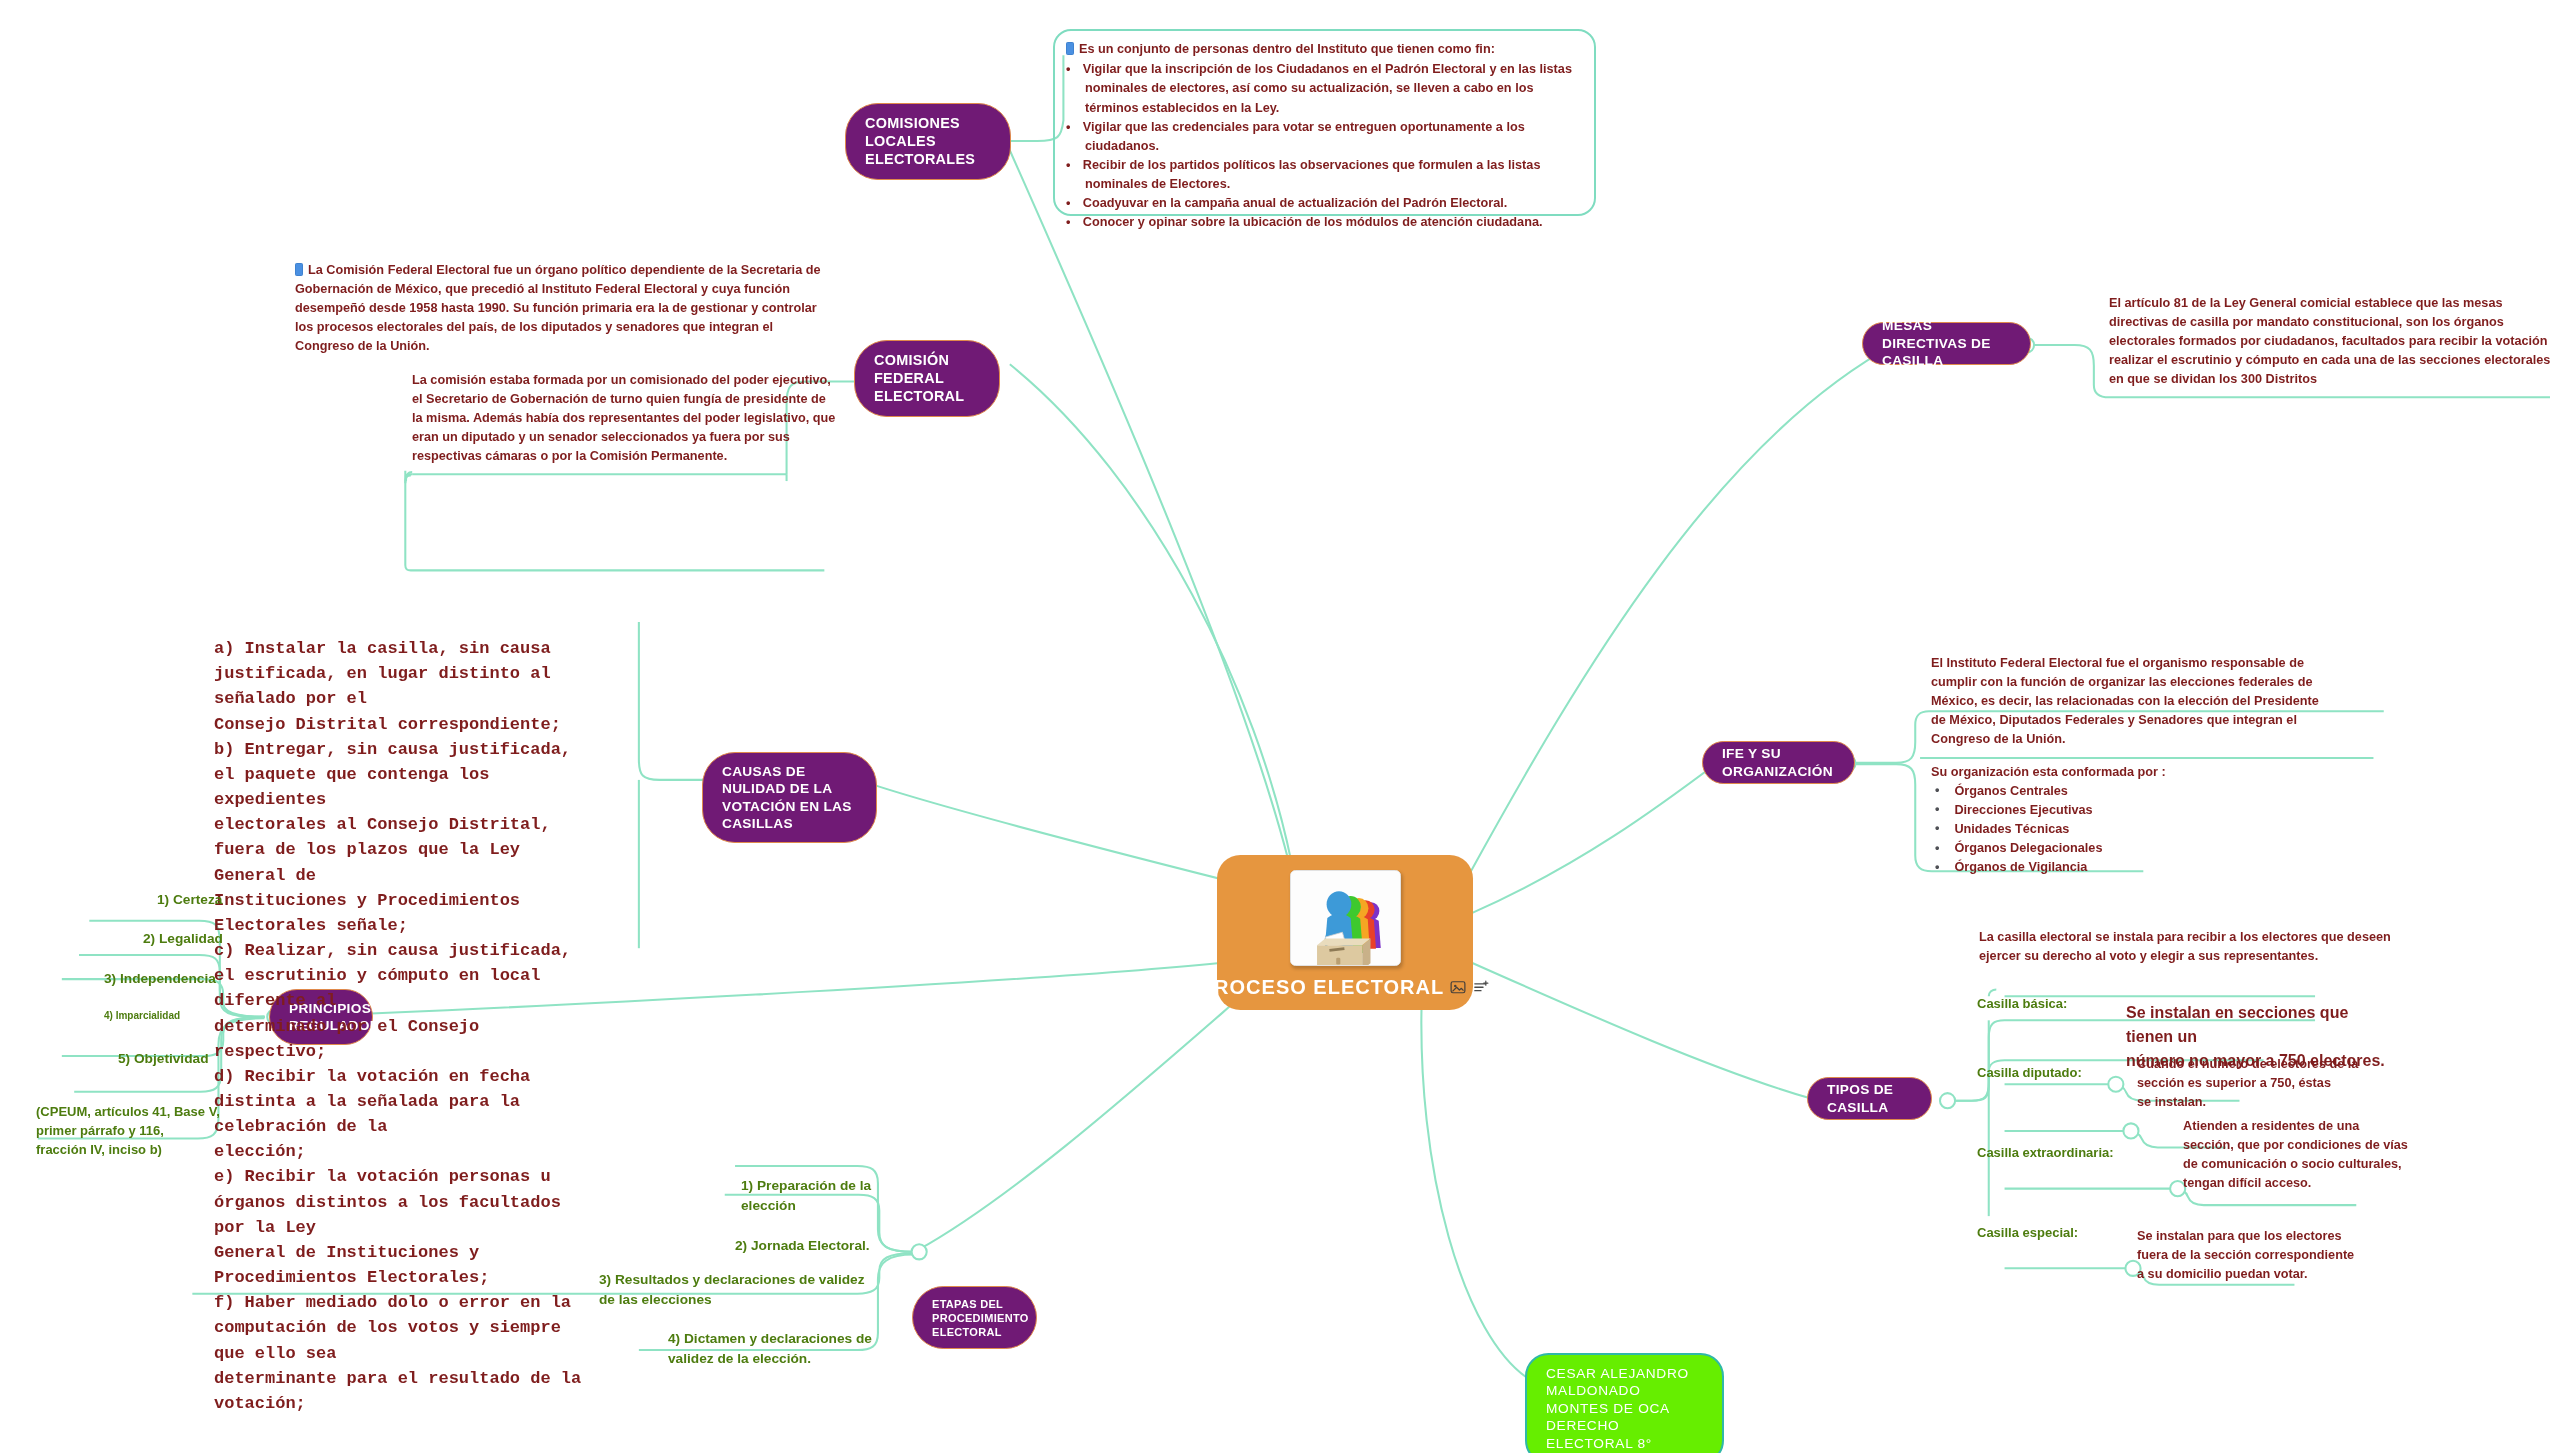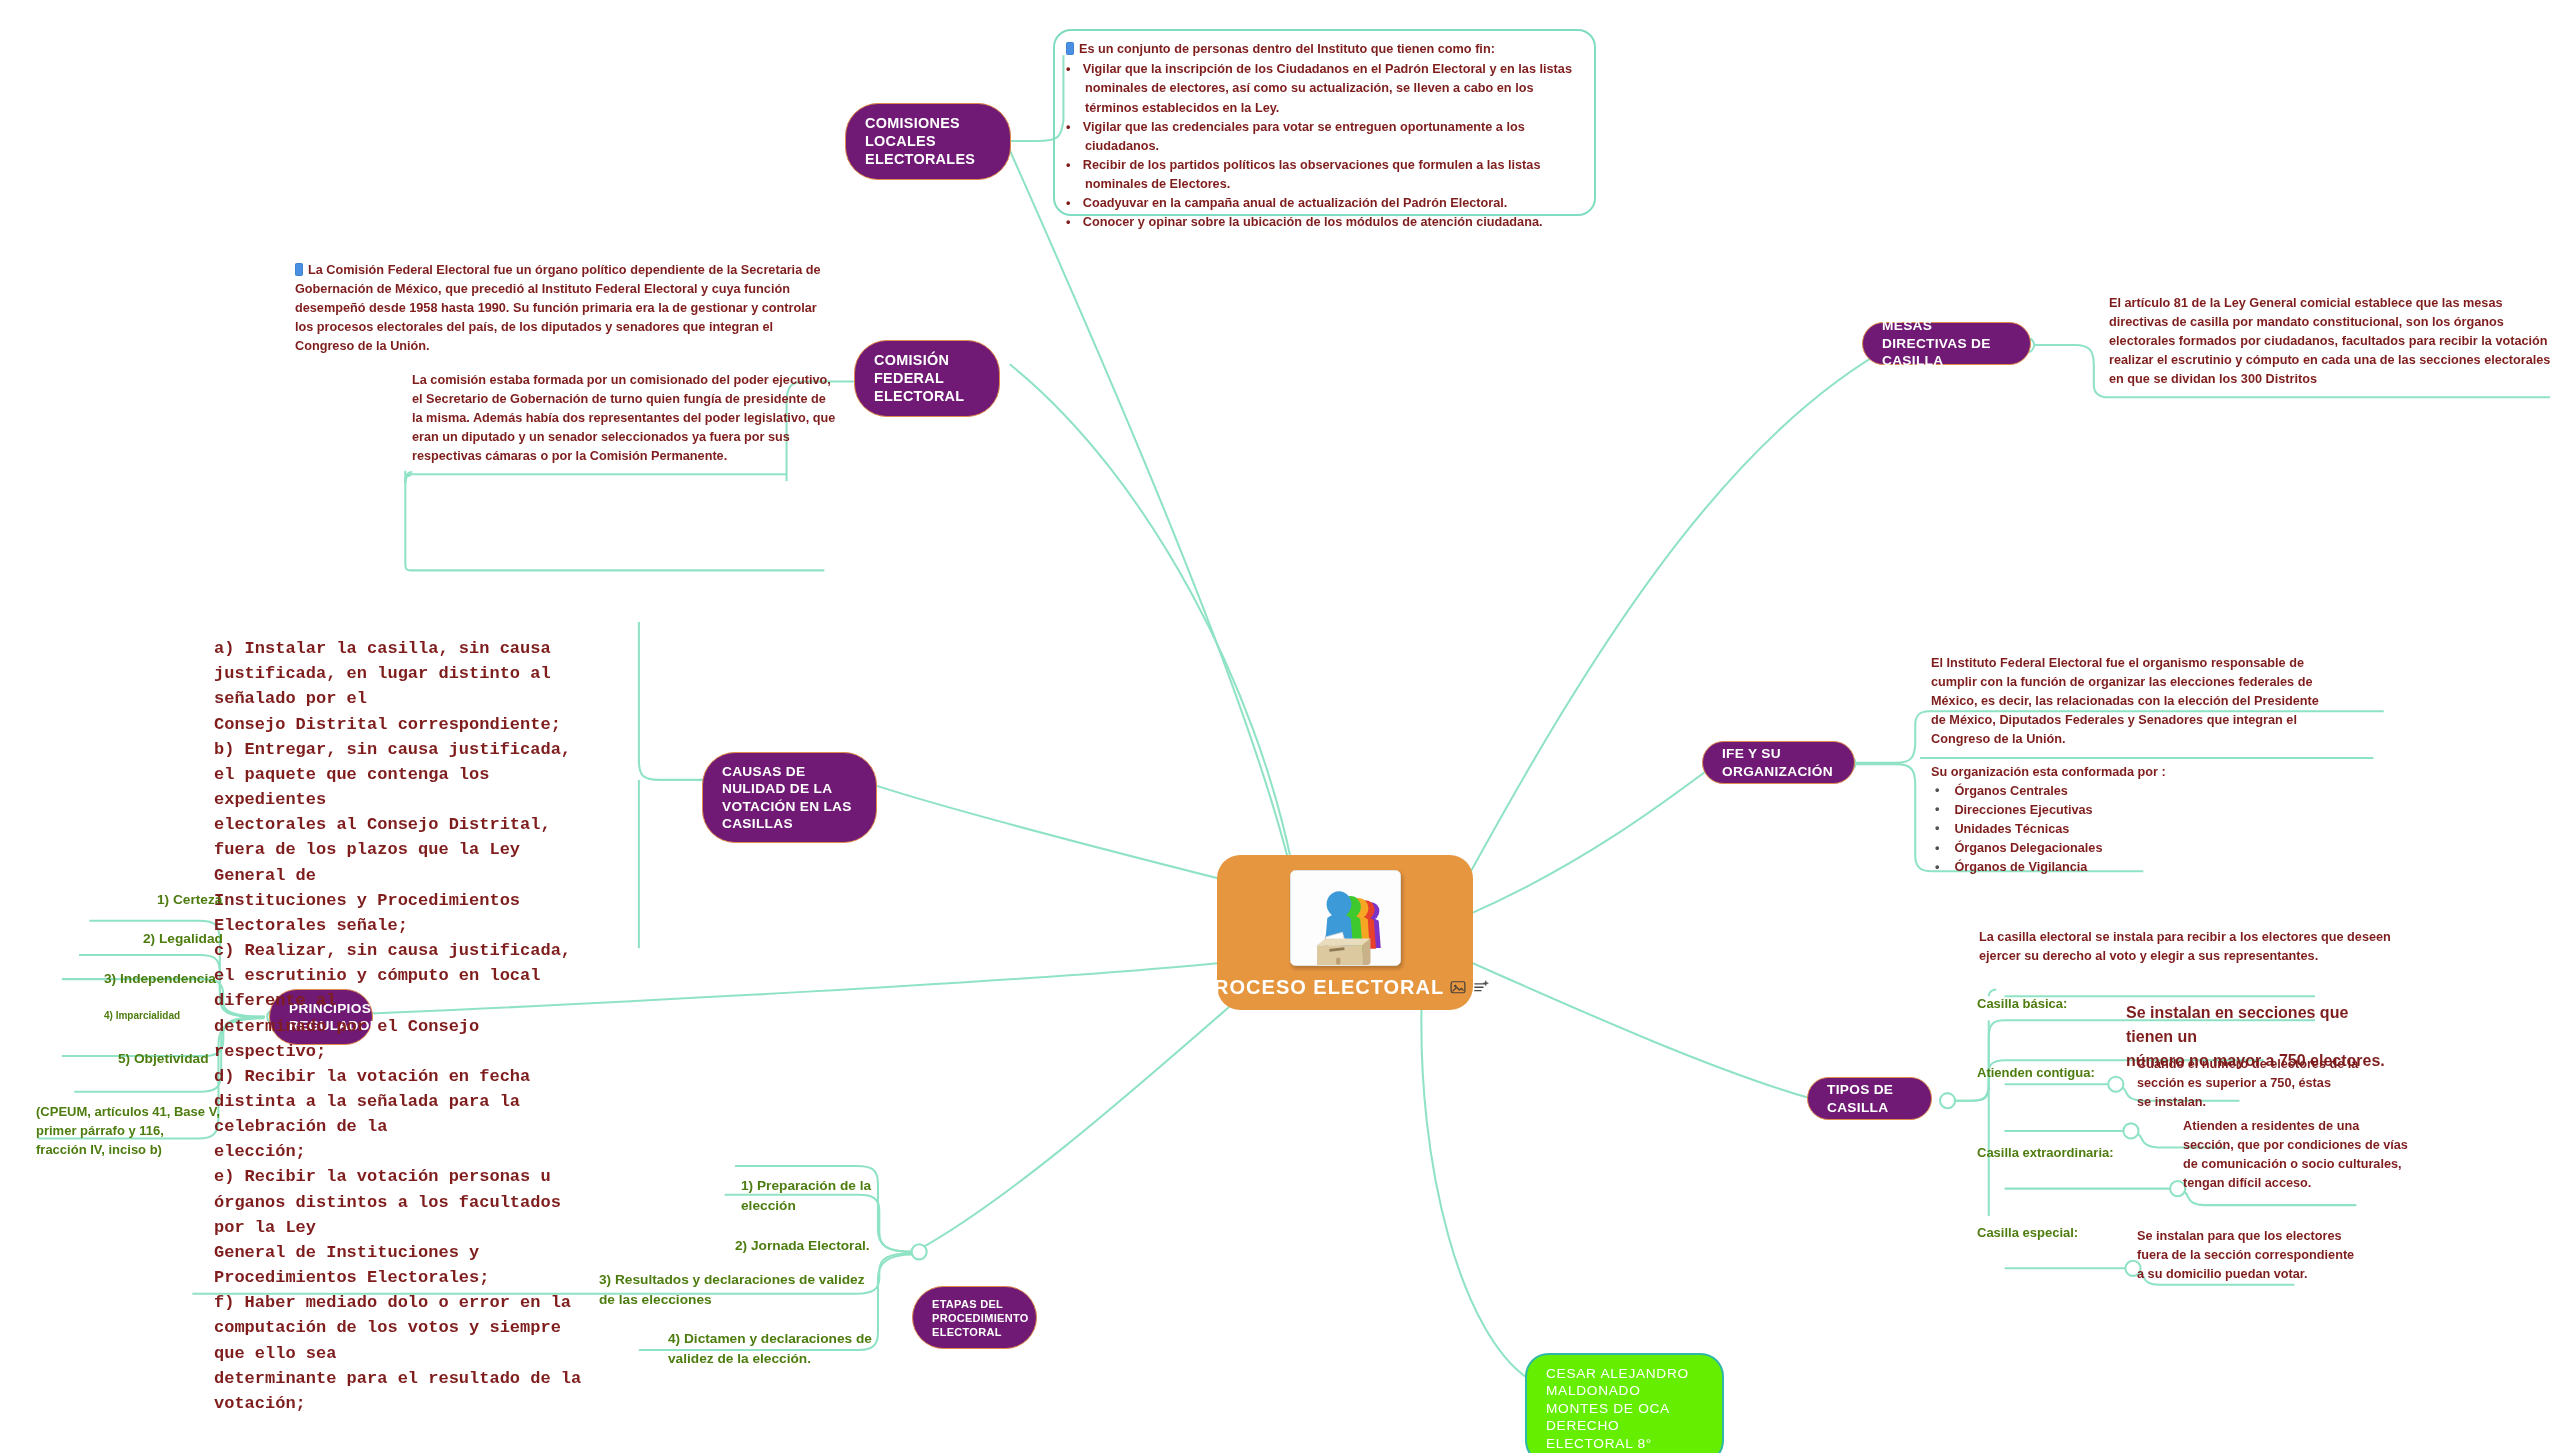--- a/index.html
+++ b/index.html
@@ -344,21 +344,21 @@
 
   <div class="branch-label" style="left:1977px; top:995px; font-size:13px;">
     <span>Casilla básica:</span>
   </div>
   <div class="textbox" style="left:2126px; top:977px; width:261px; font-size:16px; white-space:pre-line;">
     <span>Se instalan en secciones que tienen un
 número no mayor a 750 electores.</span>
   </div>
 
   <div class="branch-label" style="left:1977px; top:1064px; font-size:13px;">
-    <span>Atienden contigua:</span>
+    <span>Casilla diputado:</span>
   </div>
   <div class="textbox" style="left:2137px; top:1036px; width:261px; font-size:12.7px; white-space:pre-line;">
     <span>Cuando el número de electores de la
 sección es superior a 750, éstas
 se instalan.</span>
   </div>
 
   <div class="branch-label" style="left:1977px; top:1144px; font-size:13px;">
     <span>Casilla extraordinaria:</span>
   </div>

